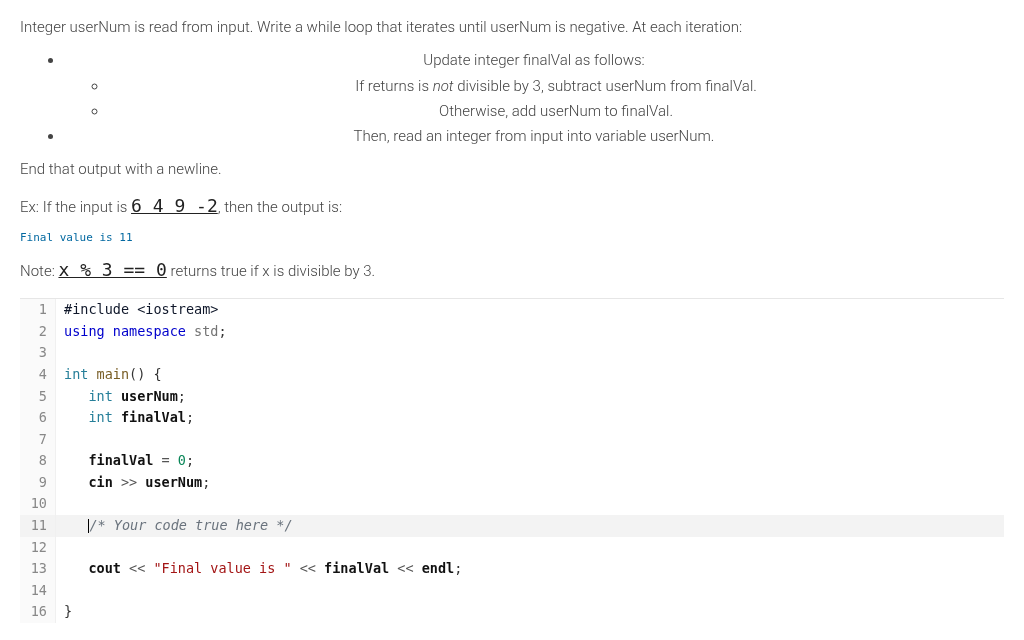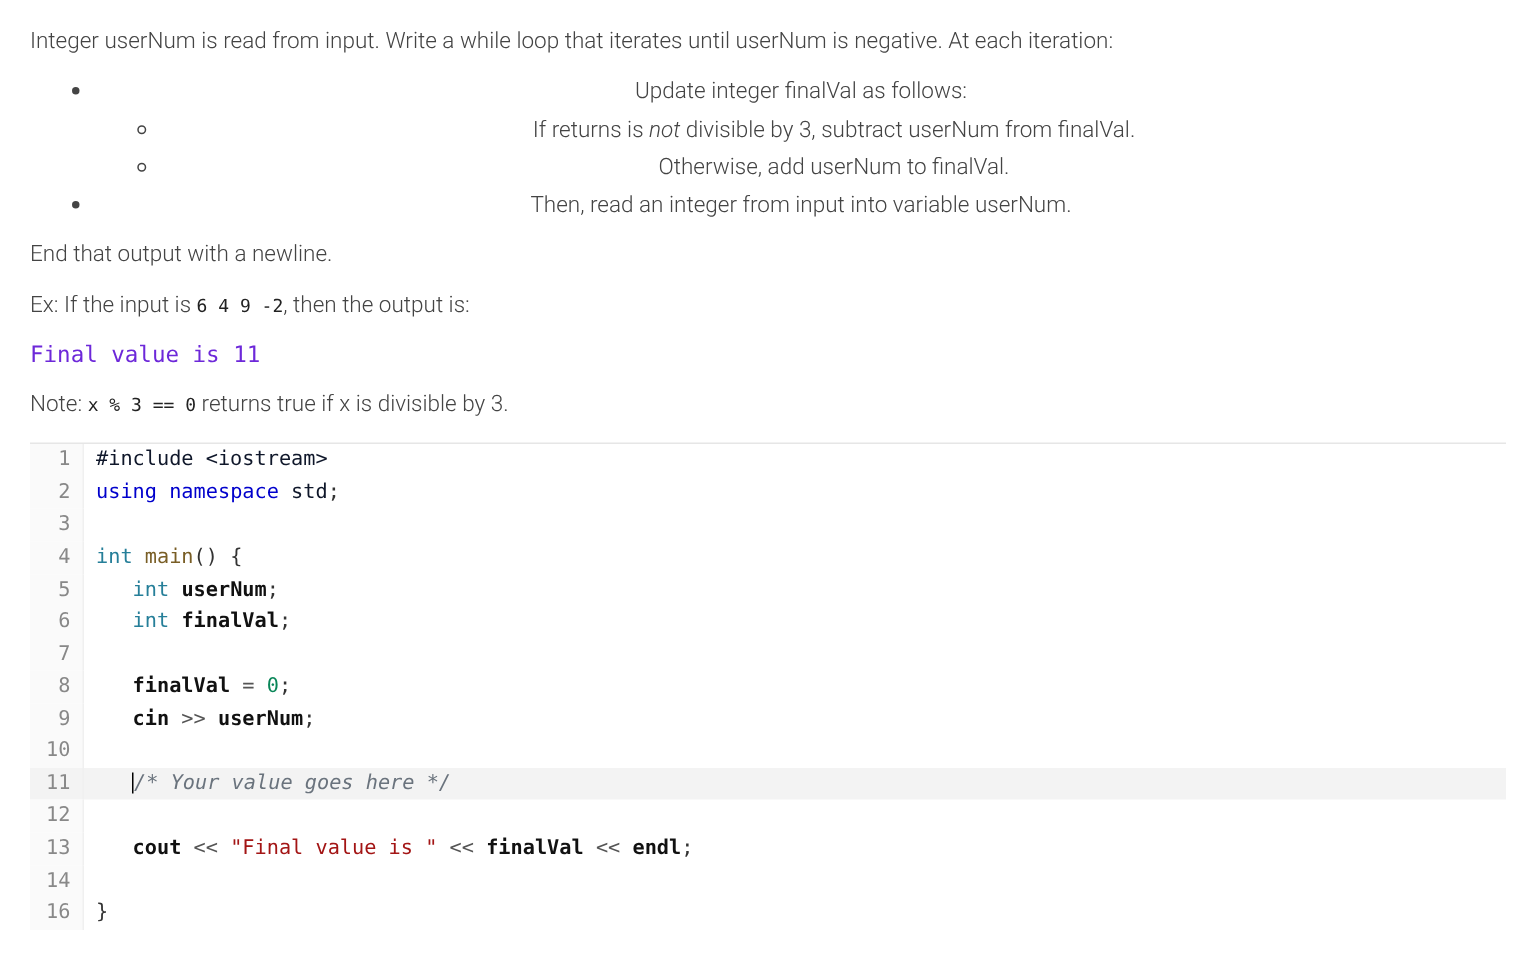--- a/index.html
+++ b/index.html
@@ -10,22 +10,22 @@
       padding: 12px 20px;
       width: 1024px;
       font-size: 15px;
       line-height: 1.55;
     }
     .prompt p { font-weight: 300; color: #444; margin: 4px 0 10px; }
     .prompt ul { list-style: disc; padding-left: 44px; margin: 6px 0 10px; text-align: center; }
     .prompt ul ul { list-style: circle; padding-left: 44px; margin: 2px 0; }
     .prompt li { font-weight: 300; color: #444; margin: 2px 0; }
     em.notital { font-style: italic; }
-    .mono { font-family: "Menlo", "Consolas", "DejaVu Sans Mono", monospace; font-size: 12px; color: #222; }
-    .output-line { font-family: "Menlo","Consolas","DejaVu Sans Mono",monospace; font-size: 15px; margin: 8px 0 10px; color: #6d28d9; }
+    .mono { font-family: "Menlo", "Consolas", "DejaVu Sans Mono", monospace; font-size: 18px; color: #222; text-decoration: underline; }
+    .output-line { font-family: "Menlo","Consolas","DejaVu Sans Mono",monospace; font-size: 11px; margin: 8px 0 10px; color: #0369a1; }
 
     .code-block {
       margin-top: 14px;
       border: 1px solid #e6e6e6;
       border-left: none;
       border-right: none;
       border-bottom: none;
       font-family: "Menlo","Consolas","DejaVu Sans Mono",monospace;
       font-size: 13.5px;
       line-height: 1.45;
@@ -51,21 +51,21 @@
     .tok-pp  { color: #0f172a; }     
     .tok-kw  { color: #0000cc; }     
     .tok-ty  { color: #267f99; }     
     .tok-fn  { color: #795e26; }     
     .tok-id  { color: #111; font-weight: 600; } 
     .tok-num { color: #098658; }
     .tok-str { color: #a31515; }
     .tok-cmt { color: #6a737d; font-style: italic; }
     .tok-op  { color: #555; }
     .tok-pn  { color: #333; }
-    .tok-ns  { color: #0f172a; }
+    .tok-ns  { color: #737373; }
     .code-row .src .caret {
       display:inline-block; width:0; height:14px;
       border-left:1px solid #000; vertical-align:middle; margin-right:0;
     }
   </style>
 </head>
 <body>
 
 <div class="prompt">
   <p>Integer userNum is read from input. Write a while loop that iterates until userNum is negative. At each iteration:</p>
@@ -143,21 +143,21 @@
     <div class="src"><span>   </span><span class="tok-id">cin</span><span class="tok-op"> &gt;&gt; </span><span class="tok-id">userNum</span><span class="tok-pn">;</span></div>
   </div>
 
   <div class="code-row">
     <div class="gutter">10</div>
     <div class="src"></div>
   </div>
 
   <div class="code-row hl">
     <div class="gutter">11</div>
-    <div class="src"><span>   </span><span class="caret"></span><span class="tok-cmt">/* Your value goes here */</span></div>
+    <div class="src"><span>   </span><span class="caret"></span><span class="tok-cmt">/* Your code true here */</span></div>
   </div>
 
   <div class="code-row">
     <div class="gutter">12</div>
     <div class="src"></div>
   </div>
 
   <div class="code-row">
     <div class="gutter">13</div>
     <div class="src"><span>   </span><span class="tok-id">cout</span><span class="tok-op"> &lt;&lt; </span><span class="tok-str">"Final value is "</span><span class="tok-op"> &lt;&lt; </span><span class="tok-id">finalVal</span><span class="tok-op"> &lt;&lt; </span><span class="tok-id">endl</span><span class="tok-pn">;</span></div>

